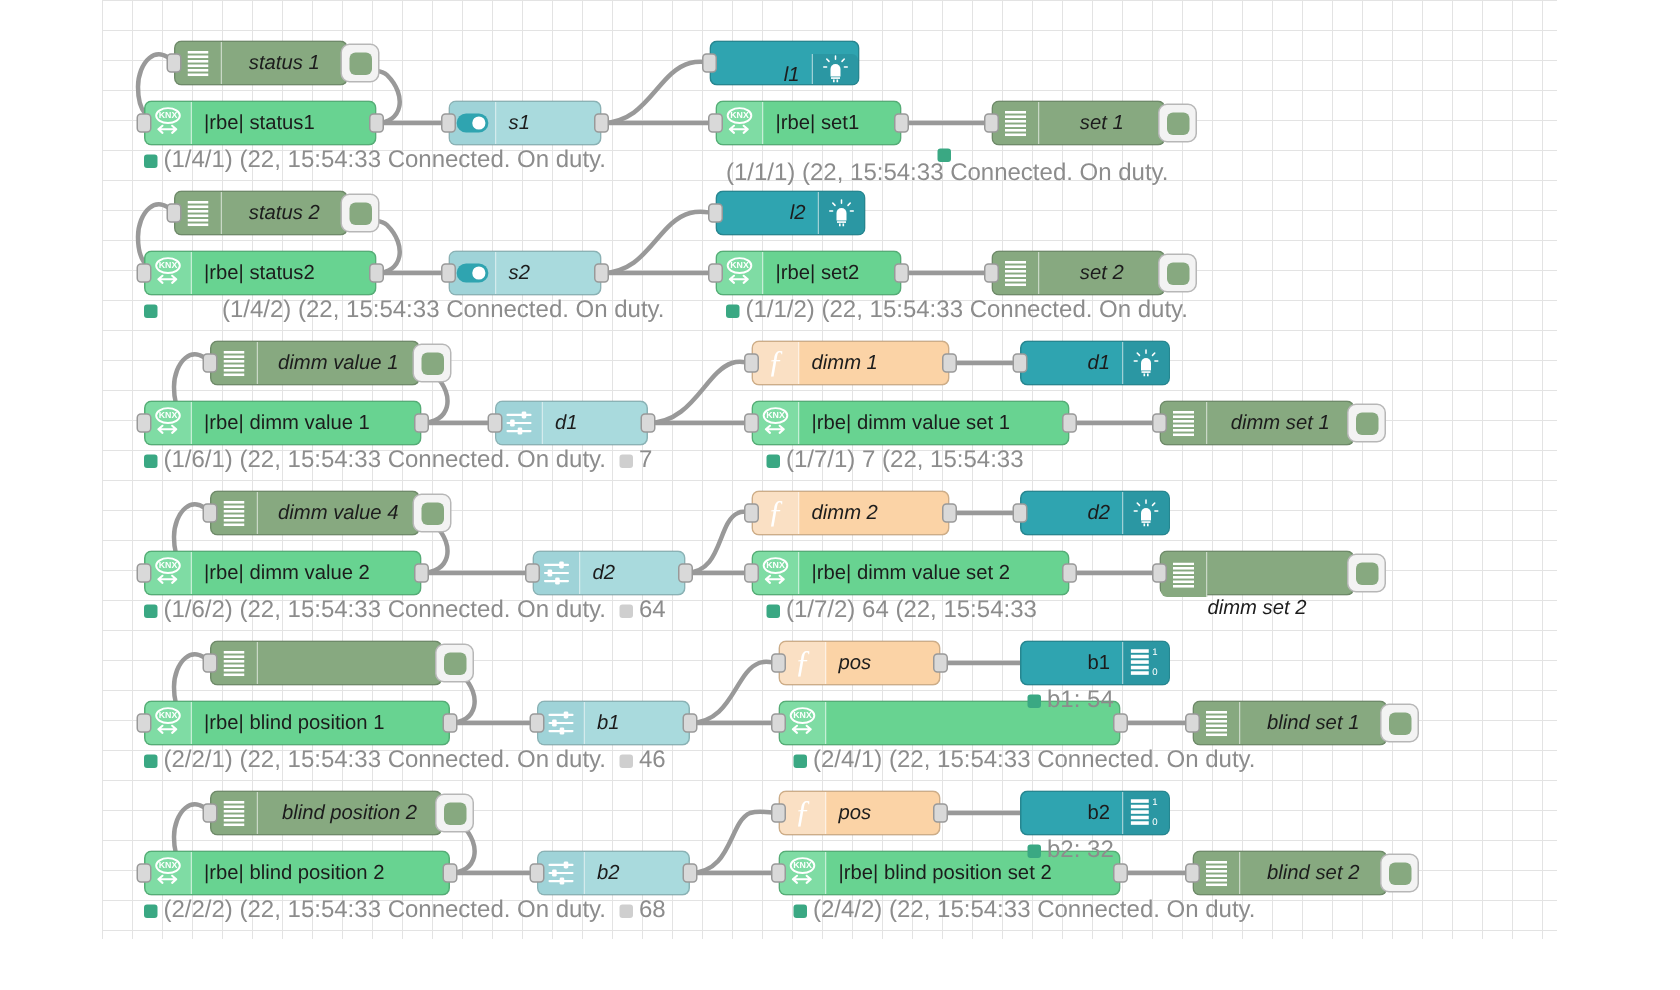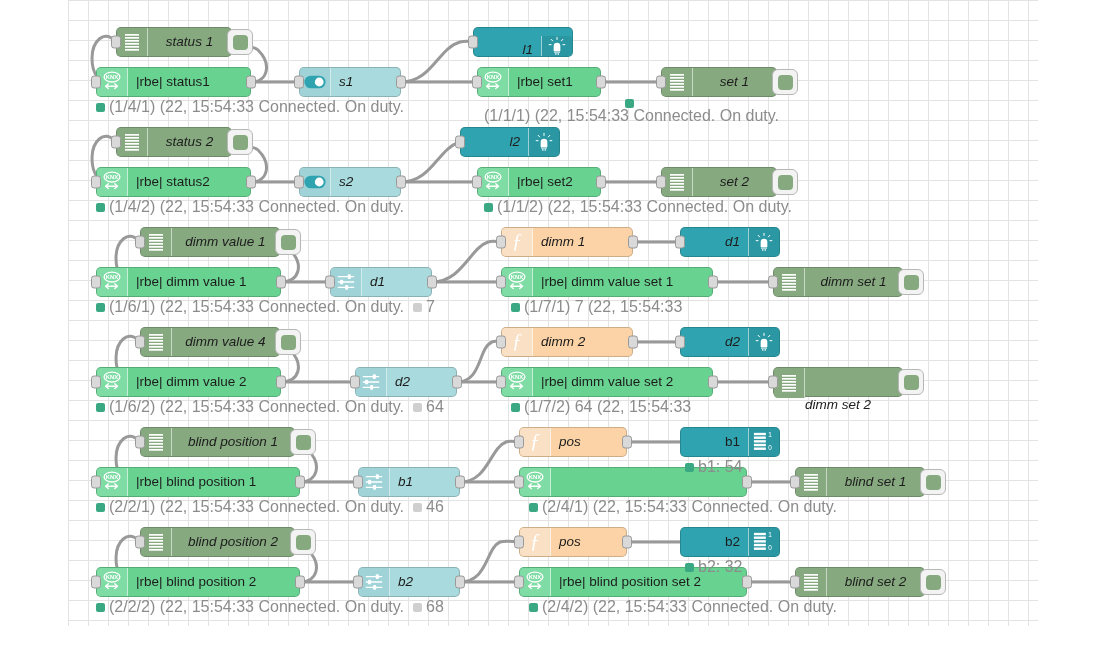--- a/index.html
+++ b/index.html
@@ -296,21 +296,21 @@
         <div class="icon-box">
           <svg class="sw-ico" viewBox="0 0 26 16">
     <rect x="0.5" y="0.5" width="25" height="15" rx="7.5" fill="#2fa4b0"></rect>
     <circle cx="18" cy="8" r="5.2" fill="#fff"></circle>
   </svg>
         </div>
         <div class="label italic left">s2</div>
         <div class="port in"></div>
         <div class="port out"></div>
       </div>
-      <div class="node n-ui-teal" style="left: 460px; top: 127px; width: 100px; text-align: center;">
+      <div class="node n-ui-teal" style="left: 477px; top: 127px; width: 100px; text-align: center;">
         <div class="label italic right">l2</div>
         <div class="icon-box right">
           <svg class="led-ico" viewBox="0 0 24 24">
     <path d="M8 18 v-6 a4 4 0 0 1 8 0 v6 z" fill="#fff"></path>
     <rect x="8.4" y="18.6" width="7.2" height="1.3" fill="#fff"></rect>
     <rect x="10" y="20.4" width="1.3" height="2.2" fill="#fff"></rect>
     <rect x="12.8" y="20.4" width="1.3" height="2.2" fill="#fff"></rect>
     <g stroke="#fff" stroke-width="1.2" stroke-linecap="round">
       <path d="M12 1.6 v2.6"></path>
               <path d="M5 4 l1.8 1.9"></path>
@@ -559,21 +559,20 @@
         <div class="icon-box">
           <svg class="dbg-ico" viewBox="0 0 14 17">
             <rect x="0" y="0" width="14" height="1.7" fill="#fff"></rect>
             <rect x="0" y="3" width="14" height="1.7" fill="#fff"></rect>
             <rect x="0" y="6" width="14" height="1.7" fill="#fff"></rect>
             <rect x="0" y="9" width="14" height="1.7" fill="#fff"></rect>
             <rect x="0" y="12" width="14" height="1.7" fill="#fff"></rect>
             <rect x="0" y="15" width="14" height="1.7" fill="#fff"></rect>
           </svg>
         </div>
-        <div class="label italic center">blind position 1</div>
         <div class="port in"></div>
         <div class="dbg-btn">
           <i></i>
         </div>
       </div>
       <div class="node n-knx" style="left: 96px; top: 467px; width: 204px;">
         <div class="icon-box">
           <svg class="knx-ico" viewBox="0 0 24 24">
     <ellipse cx="12" cy="6.6" rx="8.6" ry="5.4" fill="none" stroke="#fff" stroke-width="1.4"></ellipse>
     <text x="12" y="8.4" font-size="6.4" font-family="Liberation Sans, sans-serif" font-weight="bold" fill="#fff" text-anchor="middle">KNX</text>
@@ -751,21 +750,21 @@
     </div>
   <div id="status-layer">
       <div class="status" style="left: 96px; top: 99px;">
         <span class="dot"></span>
         <span class="txt">(1/4/1) (22, 15:54:33 Connected. On duty.</span>
       </div>
       <div class="status" style="left: 484px; top: 99px; flex-direction: column;">
         <span class="dot"></span>
         <span class="txt">(1/1/1) (22, 15:54:33 Connected. On duty.</span>
       </div>
-      <div class="status" style="left: 96px; top: 199px;">
+      <div class="status" style="left: 96px; top: 199px; gap: 39px;">
         <span class="dot"></span>
         <span class="txt">(1/4/2) (22, 15:54:33 Connected. On duty.</span>
       </div>
       <div class="status" style="left: 484px; top: 199px;">
         <span class="dot"></span>
         <span class="txt">(1/1/2) (22, 15:54:33 Connected. On duty.</span>
       </div>
       <div class="status" style="left: 96px; top: 299px;">
         <span class="dot"></span>
         <span class="txt">(1/6/1) (22, 15:54:33 Connected. On duty.</span>

